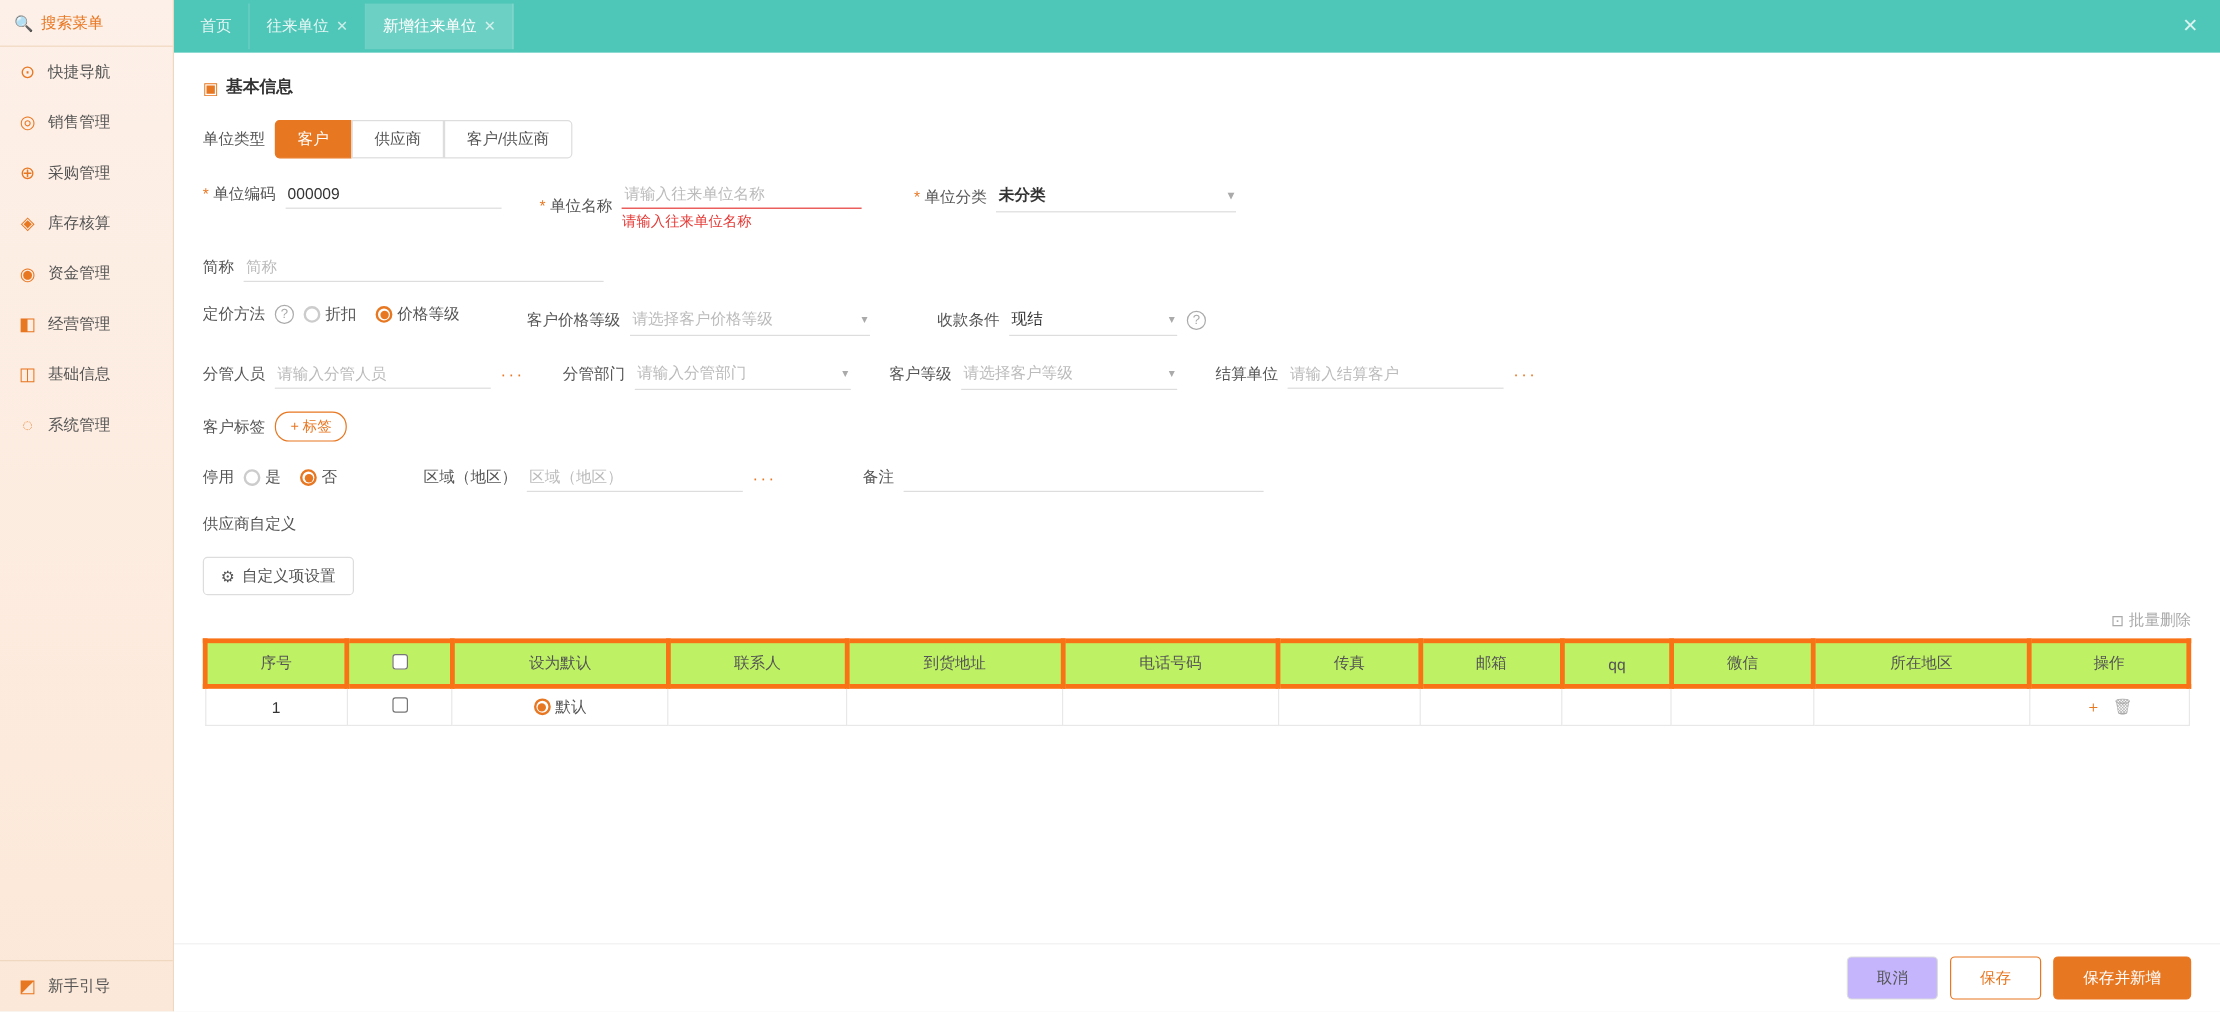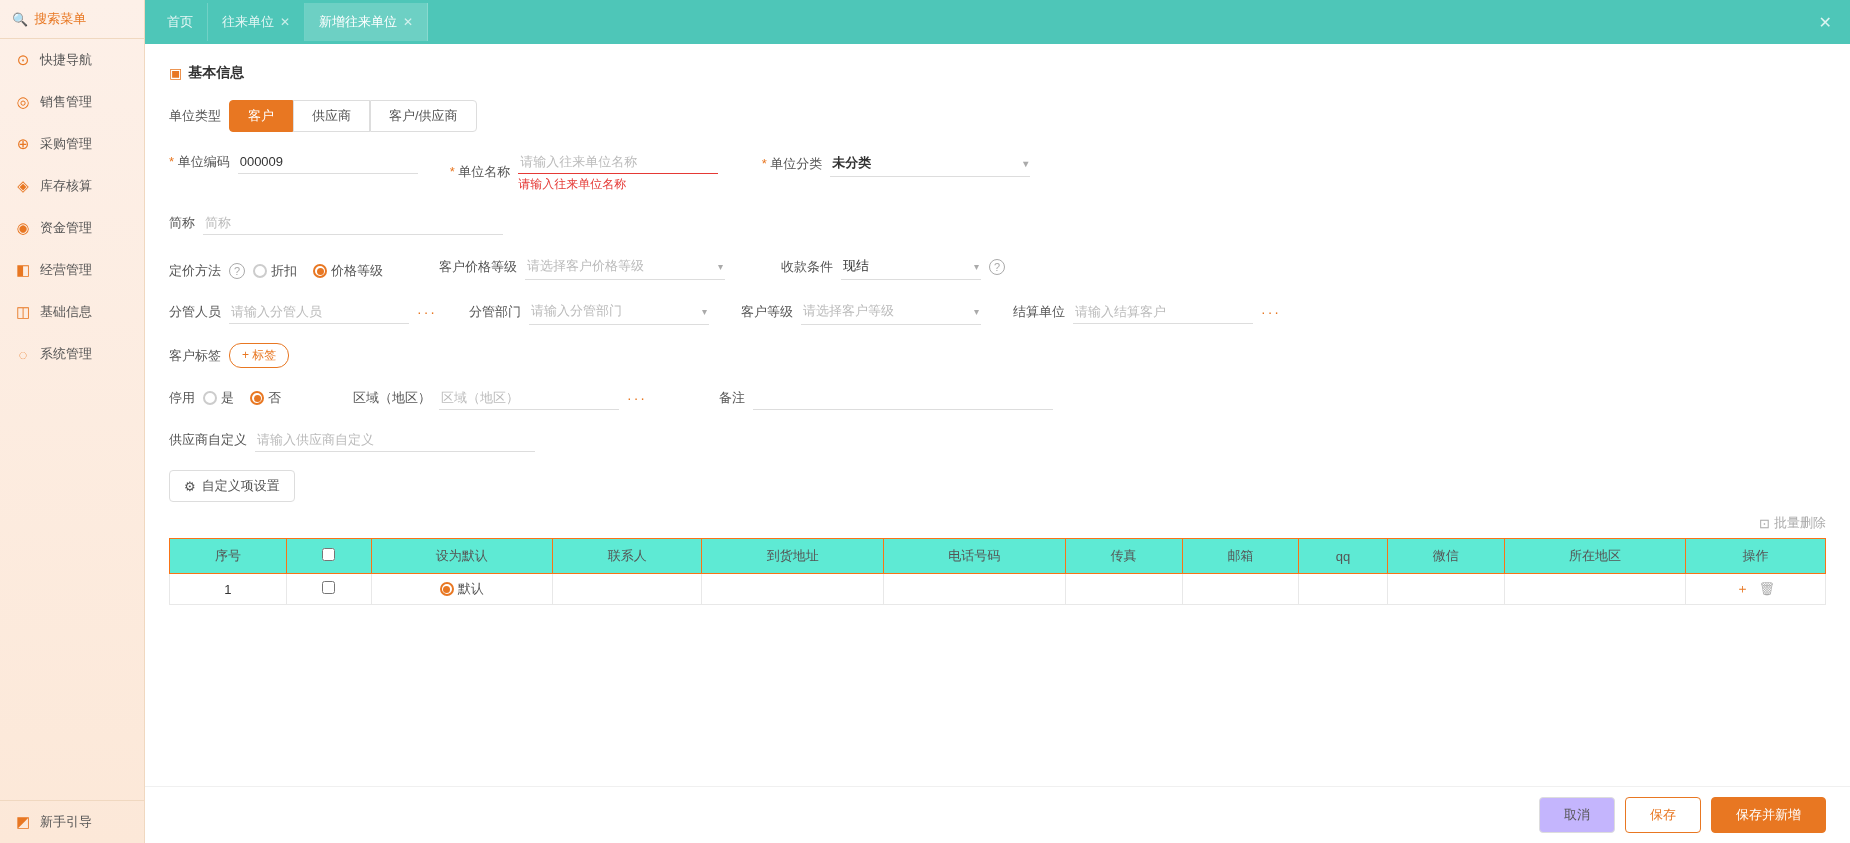--- a/index.html
+++ b/index.html
@@ -139,21 +139,21 @@
       color: #aaa; font-size: 11px; cursor: pointer;
     }
 
     
     .table-section { margin-top: 8px; }
     .table-actions { display: flex; justify-content: flex-end; margin-bottom: 6px; }
     .batch-del { color: #aaa; font-size: 12px; cursor: pointer; display: flex; align-items: center; gap: 4px; }
 
     table { width: 100%; border-collapse: collapse; font-size: 13px; }
     th {
-      background: #5eead4; border: 1px solid #f97316;
+      background: #bef264; border: 4px solid #f97316;
       padding: 8px 10px; color: #555; font-weight: normal; text-align: center;
     }
     td {
       border: 1px solid #e8e8e8; padding: 6px 8px; text-align: center; color: #333;
     }
 
     
     .custom-settings-btn {
       display: flex; align-items: center; gap: 6px;
       border: 1px solid #ddd; border-radius: 4px; padding: 6px 14px;
@@ -281,21 +281,21 @@
       </div>
     </div>
 
     <div class="form-row">
       <div class="form-field">
         <span class="field-label">简称</span>
         <input type="text" class="form-input" style="min-width: 300px;" placeholder="简称">
       </div>
     </div>
 
-    <div class="form-row" style="align-items:flex-end;margin-top:16px;">
+    <div class="form-row" style="align-items:flex-start;margin-top:16px;">
       <div class="form-field">
         <span class="field-label">定价方法</span>
         <span class="help-icon">?</span>
         <div class="radio-group">
           <div class="radio-item">
             <div class="radio-circle"></div>
             <span>折扣</span>
           </div>
           <div class="radio-item">
             <div class="radio-circle checked"></div>
@@ -375,21 +375,20 @@
       </div>
       <div class="form-field" style="margin-left:40px;">
         <span class="field-label">备注</span>
         <input type="text" class="form-input" style="min-width: 300px;">
       </div>
     </div>
 
     <div class="form-row">
       <div class="form-field">
         <span class="field-label">供应商自定义</span>
-        <input type="text" class="form-input" style="min-width: 280px;" placeholder="请输入供应商自定义">
       </div>
     </div>
 
     <button class="custom-settings-btn">
       <span>⚙</span>
       <span>自定义项设置</span>
     </button>
 
     <div class="table-section">
       <div class="table-actions">

